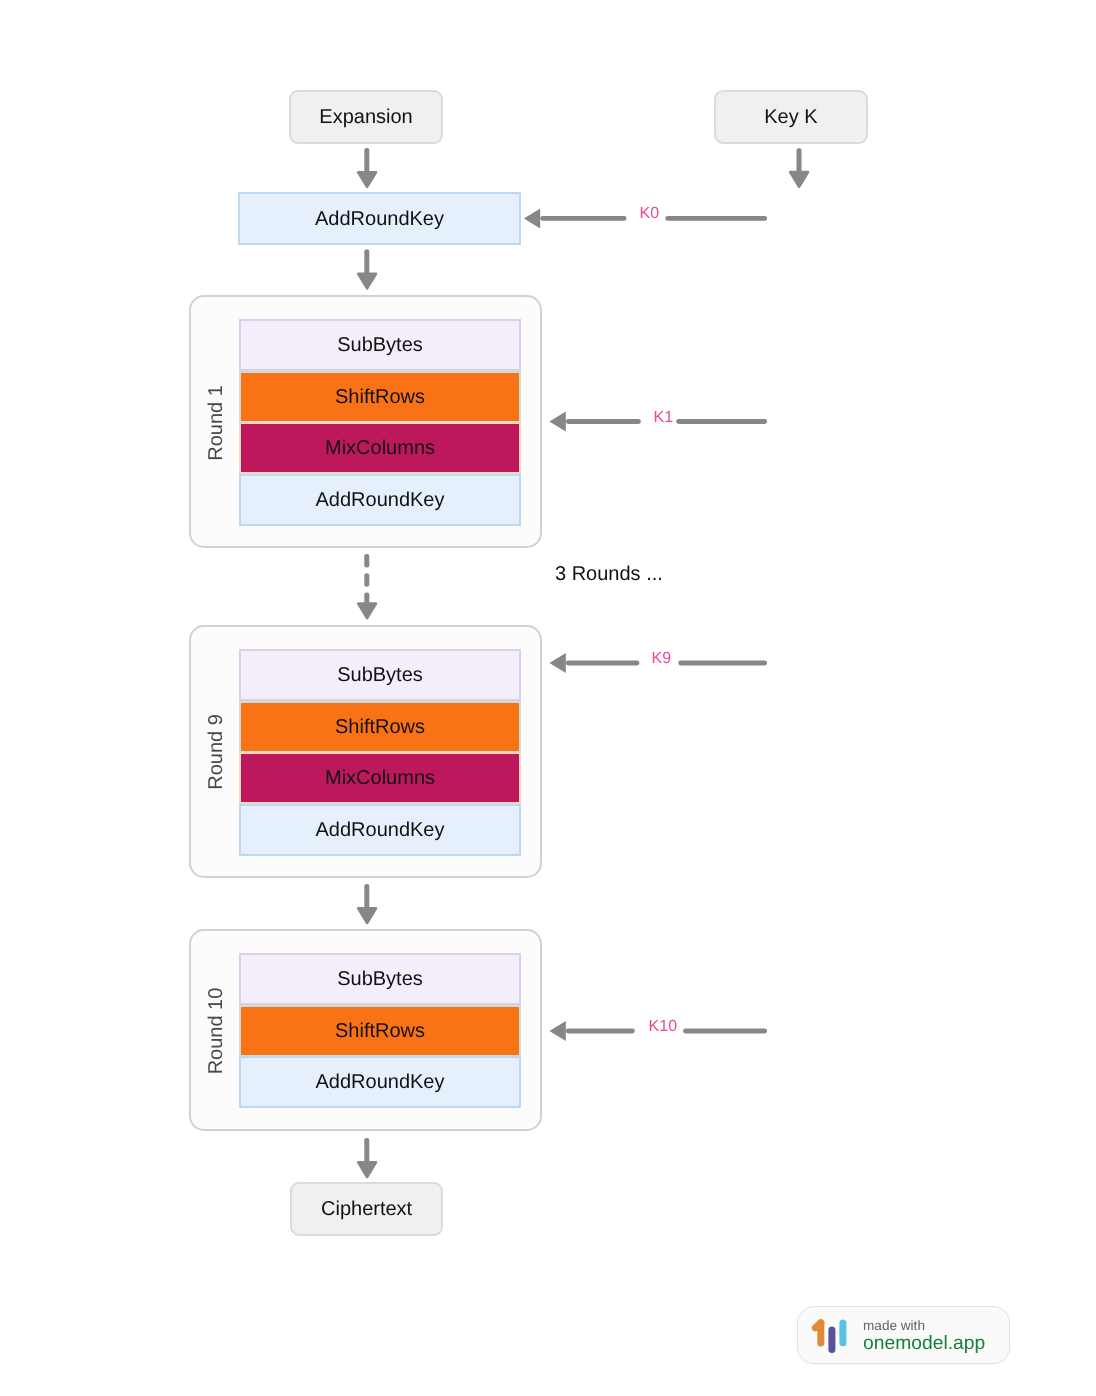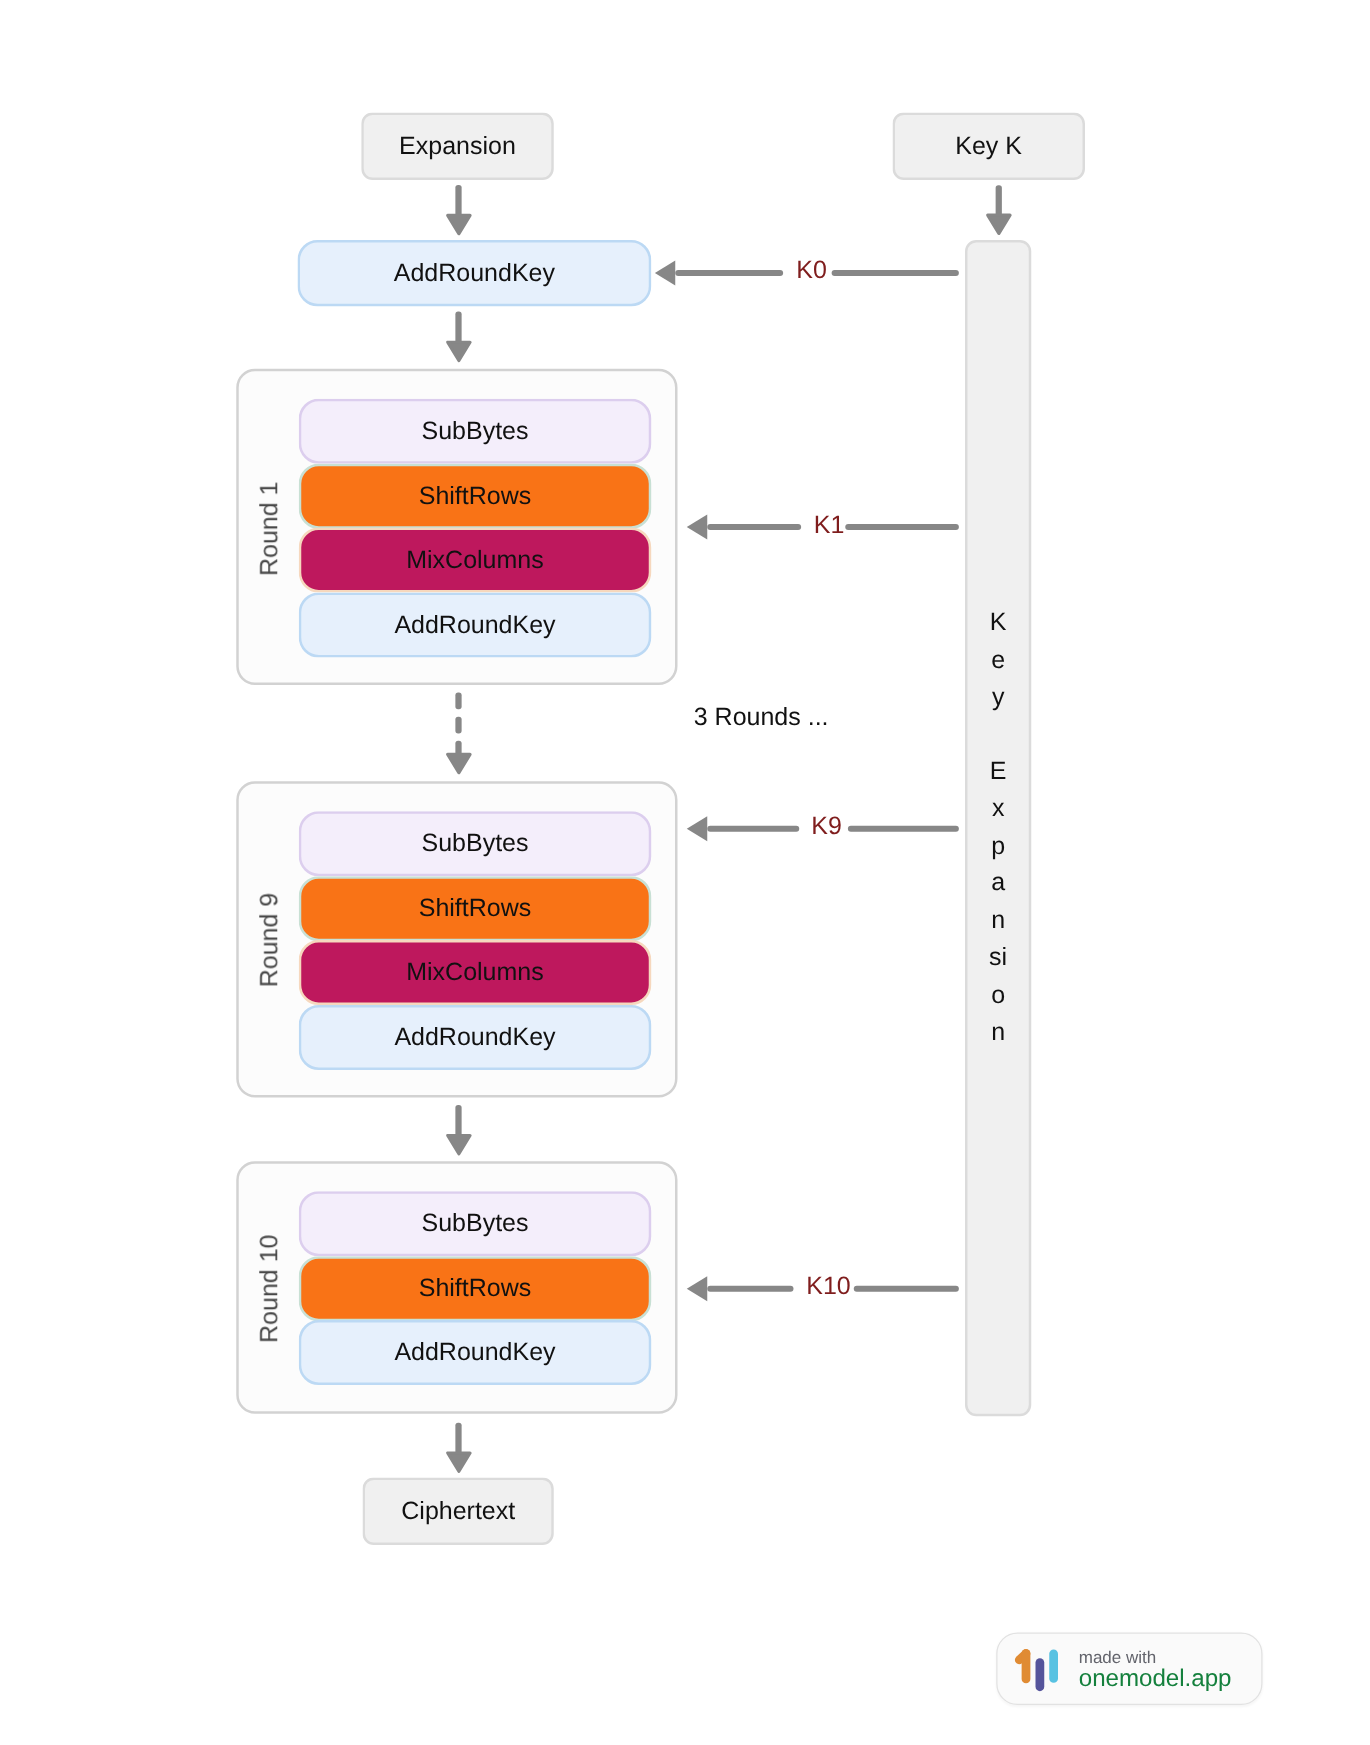--- a/index.html
+++ b/index.html
@@ -36,29 +36,29 @@
     font-size:20px; line-height:20px; color:#474747;
     white-space:nowrap;
     transform-origin:50% 50%;
     transform:rotate(-90deg);
     text-align:center;
   }
   .step {
     position:absolute; box-sizing:border-box;
     display:flex; align-items:center; justify-content:center;
     font-size:20px; line-height:1; color:#111111;
-    border-width:2px; border-style:solid; border-radius:16px;
+    border-width:2px; border-style:solid; border-radius:0;
   }
   .s-sub  { background:#F4EEFB; border-color:#DCCEEE; }
   .s-shift{ background:#f97316; border-color:#C8E0D4; }
   .s-mix  { background:#be185d; border-color:#F6D8BE; }
   .s-ark  { background:#E6F0FC; border-color:#BCD9F4; }
 
   .keylabel {
-    position:absolute; font-size:20px; line-height:1; color:#7f1d1d;
+    position:absolute; font-size:16px; line-height:1; color:#ec4899;
     white-space:nowrap; text-align:center;
   }
   .note {
     position:absolute; font-size:20px; line-height:1; color:#111111;
     white-space:nowrap;
   }
   .keyexp {
     position:absolute; box-sizing:border-box;
     background:#F0F0F0; border:2px solid #DBDBDB; border-radius:9px;
     display:flex; align-items:center; justify-content:center;
@@ -93,27 +93,20 @@
   </div>
 
   <div class="node node-neutral" style="left:714px; top:89.8px; width:153.8px; height:53.5px;">
     <span>Key K</span>
   </div>
 
   <div class="step s-ark" style="left:237.8px; top:191.8px; width:283px; height:53.2px;">
     <span>AddRoundKey</span>
   </div>
 
-  <div class="keyexp" style="left:772.3px; top:191.8px; width:53px; height:941.4px;">
-    <span>
-        <i>Key</i>
-        <i></i>
-        <i>Expansion</i>
-      </span>
-  </div>
 
   <div class="round-box" style="left:188.7px; top:294.5px; width:353.8px; height:253px;"></div>
   <div class="round-label" style="left:166.1px; top:413.3px; width:100px; height:20px;">Round 1</div>
 
   <div class="step s-sub" style="left:238.8px; top:318.8px; width:282px; height:51.7px;">
     <span>SubBytes</span>
     </div>
   <div class="step s-shift" style="left:238.8px; top:370.5px; width:282px; height:51.7px;">
     <span>ShiftRows</span>
     </div>

